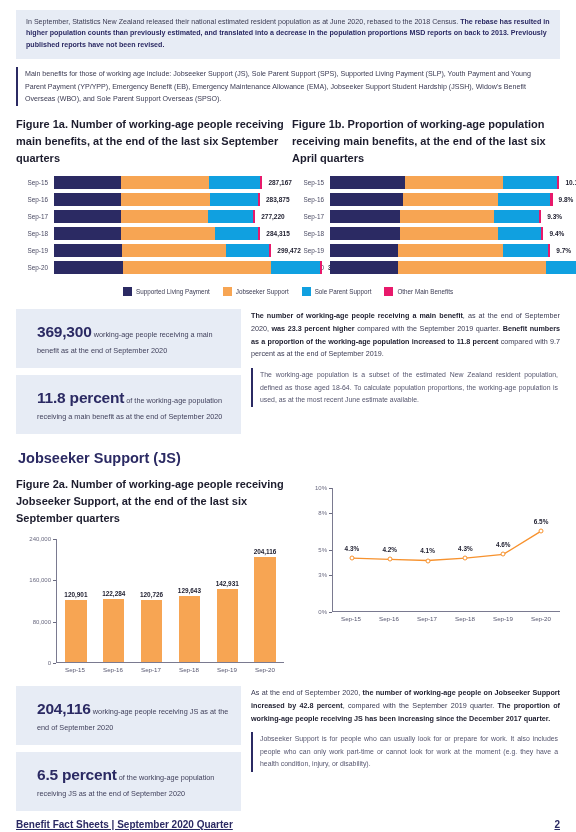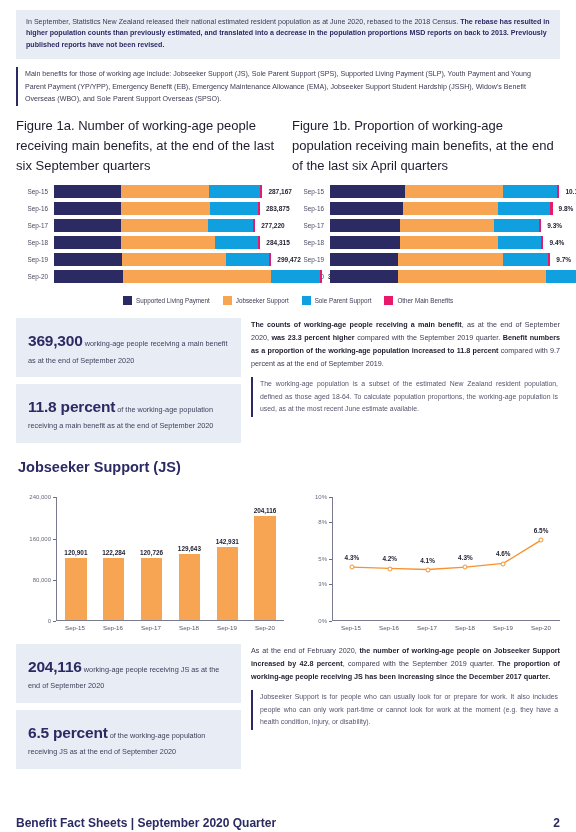--- a/index.html
+++ b/index.html
@@ -41,21 +41,21 @@
     margin-top: 8px;
     font-size: 7.1px;
     line-height: 1.72;
     color: #3a3a52;
   }
 
   
   .fig-row { display: flex; gap: 8px; margin-top: 10px; }
   .fig { width: 50%; }
   .fig-title {
-    font-size: 13px; font-weight: normal; color: #1d1d2e;
+    font-size: 11px; font-weight: bold; color: #1d1d2e;
     line-height: 1.55; margin-bottom: 9px;
   }
 
   
   .sb-rows { display: flex; flex-direction: column; gap: 4px; }
   .sb-row { display: flex; align-items: center; height: 13px; }
   .sb-label {
     width: 38px; flex: 0 0 38px; text-align: right;
     font-size: 6.4px; color: #4a4a63; padding-right: 6px;
   }
@@ -71,21 +71,21 @@
     display: flex; justify-content: center; gap: 13px;
     margin-top: 13px; flex-wrap: wrap;
   }
   .lg-item { display: flex; align-items: center; gap: 4px; }
   .lg-sw { width: 9px; height: 9px; }
   .lg-tx { font-size: 6.3px; color: #3a3a52; }
 
   
   .stats-row { display: flex; gap: 10px; margin-top: 13px; align-items: flex-start; }
   .stats-col { width: 225px; flex: 0 0 225px; display: flex; flex-direction: column; gap: 7px; }
-  .stat-box { background: #e7ecf5; padding: 9px 11px 10px 12px; }
+  .stat-box { background: #e7ecf5; padding: 9px 11px 10px 21px; }
   .stat-line { font-size: 7.3px; color: #3f3f5a; line-height: 1.75; }
   .stat-big {
     font-size: 15.5px; font-weight: bold; color: #2b2a63;
     letter-spacing: -0.2px;
   }
 
   .comment-col { flex: 1; padding-top: 1px; }
   .comment {
     font-size: 7.2px; line-height: 1.77; color: #3a3a52;
     text-align: justify;
@@ -137,21 +137,21 @@
   .lineplot { position: absolute; inset: 0; }
   .pt-label {
     position: absolute; font-size: 6.4px; font-weight: bold;
     color: #1d1d2e; transform: translate(-50%, -100%); white-space: nowrap;
   }
 
   
   .footer {
     position: absolute; left: 16px; right: 16px; bottom: 12px;
     display: flex; justify-content: space-between; 
-    font-size: 12px; font-weight: bold; color: #2b2a63;
+    font-size: 10px; font-weight: bold; color: #2b2a63; text-decoration: underline;
   }
 </style>
 </head>
 <body>
 
 <div class="page">
 
 
   <div class="intro-box">
     <span>In September, Statistics New Zealand released their national estimated resident population as at June 2020, rebased to the 2018 Census. </span><b>The rebase has resulted in higher population counts than previously estimated, and translated into a decrease in the population proportions MSD reports on back to 2013. Previously published reports have not been revised.</b>
@@ -324,33 +324,34 @@
       <div class="stat-box">
         <div class="stat-line">
           <span class="stat-big">11.8 percent</span>
           <span>of the working-age population receiving a main benefit as at the end of September 2020</span>
         </div>
       </div>
     </div>
 
     <div class="comment-col">
       <div class="comment">
-        <b>The counts of working-age people receiving a main benefit</b><span>, as at the end of September 2020, </span><b>was 23.3 percent higher</b><span> compared with the September 2019 quarter. </span><b>Benefit numbers as a proportion of the working-age population increased to 11.8 percent</b><span> compared with 9.7 percent as at the end of September 2019.</span>
+        <b>The number of working-age people receiving a main benefit</b><span>, as at the end of September 2020, </span><b>was 23.3 percent higher</b><span> compared with the September 2019 quarter. </span><b>Benefit numbers as a proportion of the working-age population increased to 11.8 percent</b><span> compared with 9.7 percent as at the end of September 2019.</span>
       </div>
       <div class="note">
         <span>The working-age population is a subset of the estimated New Zealand resident population, defined as those aged 18-64. To calculate population proportions, the working-age population is used, as at the most recent June estimate available.</span>
       </div>
     </div>
   </div>
 
   <div class="sec-head">Jobseeker Support (JS)</div>
 
   <div class="fig-row">
 
     <div class="fig">
+      <div class="fig-title">Figure 2a. Number of working-age people receiving Jobseeker Support, at the end of the last six September quarters</div>
       <div class="chart-area">
         <div class="axis-wrap">
           <div class="y-ticks" id="fig2a-yticks">
               <div class="y-tick" style="top: 100%;">0</div>
               <div class="y-tick" style="top: 66.6667%;">80,000</div>
               <div class="y-tick" style="top: 33.3333%;">160,000</div>
               <div class="y-tick" style="top: 0%;">240,000</div>
             </div>
           <div class="plot">
             <div class="cols" id="fig2a-cols">
@@ -445,21 +446,21 @@
       <div class="stat-box">
         <div class="stat-line">
           <span class="stat-big">6.5 percent</span>
           <span>of the working-age population receiving JS as at the end of September 2020</span>
         </div>
       </div>
     </div>
 
     <div class="comment-col">
       <div class="comment">
-        <span>As at the end of February 2020, </span><b>the number of working-age people on Jobseeker Support increased by 42.8 percent</b><span>, compared with the September 2019 quarter. </span><b>The proportion of working-age people receiving JS has been increasing since the December 2017 quarter.</b>
+        <span>As at the end of September 2020, </span><b>the number of working-age people on Jobseeker Support increased by 42.8 percent</b><span>, compared with the September 2019 quarter. </span><b>The proportion of working-age people receiving JS has been increasing since the December 2017 quarter.</b>
       </div>
       <div class="note">
         <span>Jobseeker Support is for people who can usually look for or prepare for work. It also includes people who can only work part-time or cannot look for work at the moment (e.g. they have a health condition, injury, or disability).</span>
       </div>
     </div>
   </div>
 
   <div class="footer">
     <span>Benefit Fact Sheets | September 2020 Quarter</span>
     <span>2</span>

